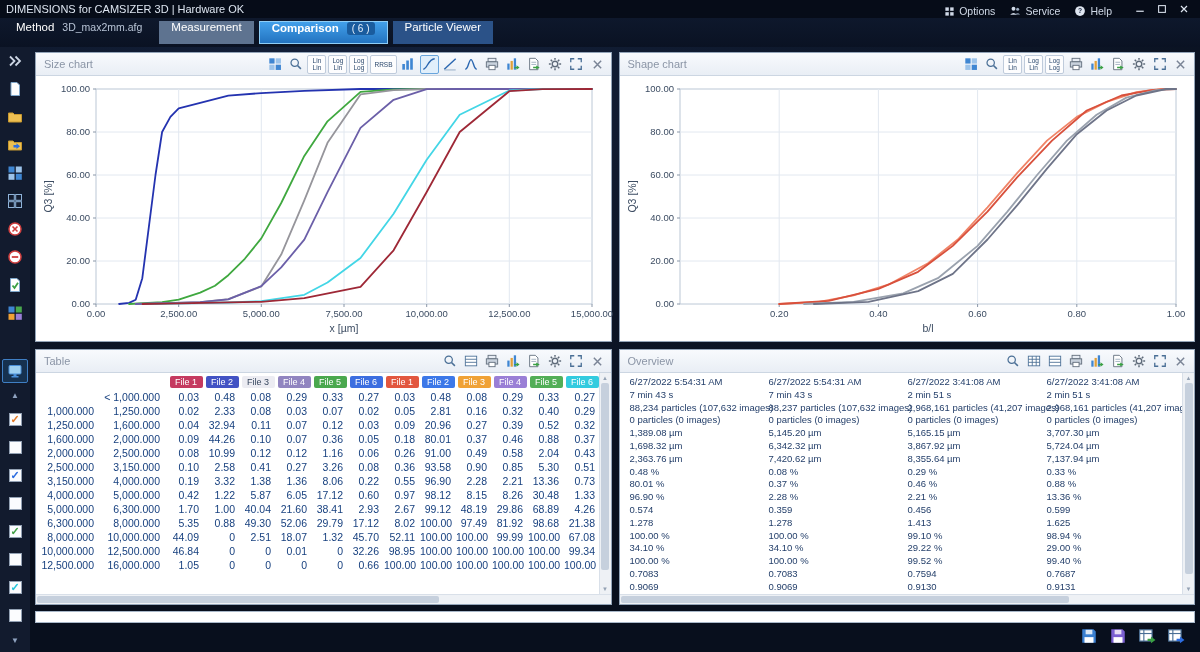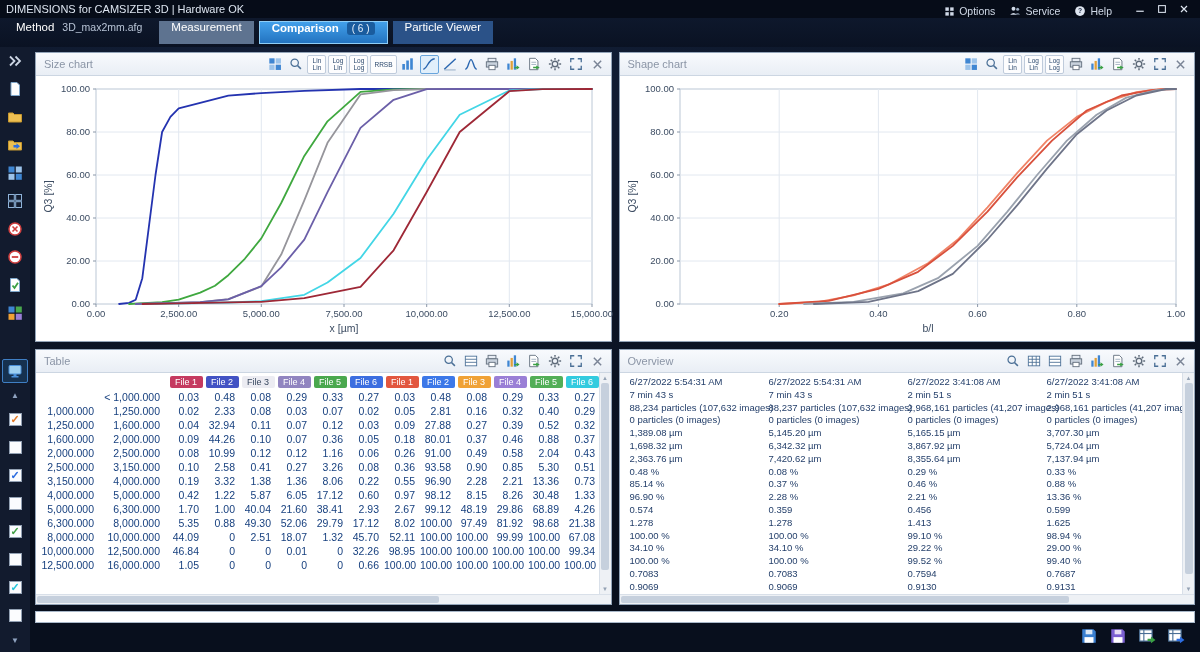--- a/index.html
+++ b/index.html
@@ -713,21 +713,21 @@
                     <tr>
                       <td class="bound">1,250.000</td>
                       <td class="bound">1,600.000</td>
                       <td>0.04</td>
                       <td>32.94</td>
                       <td>0.11</td>
                       <td>0.07</td>
                       <td>0.12</td>
                       <td>0.03</td>
                       <td>0.09</td>
-                      <td>27.88</td>
+                      <td>20.96</td>
                       <td>0.27</td>
                       <td>0.39</td>
                       <td>0.52</td>
                       <td>0.32</td>
                     </tr>
                     <tr>
                       <td class="bound">1,600.000</td>
                       <td class="bound">2,000.000</td>
                       <td>0.09</td>
                       <td>44.26</td>
@@ -982,21 +982,21 @@
             <div class="ov-cols" id="overview-cols">
                 <div class="ov-col">
                   <div>6/27/2022 5:54:31 AM</div>
                   <div>7 min 43 s</div>
                   <div>88,234 particles (107,632 images)</div>
                   <div>0 particles (0 images)</div>
                   <div>1,389.08 µm</div>
                   <div>1,698.32 µm</div>
                   <div>2,363.76 µm</div>
                   <div>0.48 %</div>
-                  <div>85.14 %</div>
+                  <div>80.01 %</div>
                   <div>96.90 %</div>
                   <div>0.574</div>
                   <div>1.278</div>
                   <div>100.00 %</div>
                   <div>34.10 %</div>
                   <div>100.00 %</div>
                   <div>0.7083</div>
                   <div>0.9069</div>
                 </div>
                 <div class="ov-col">

